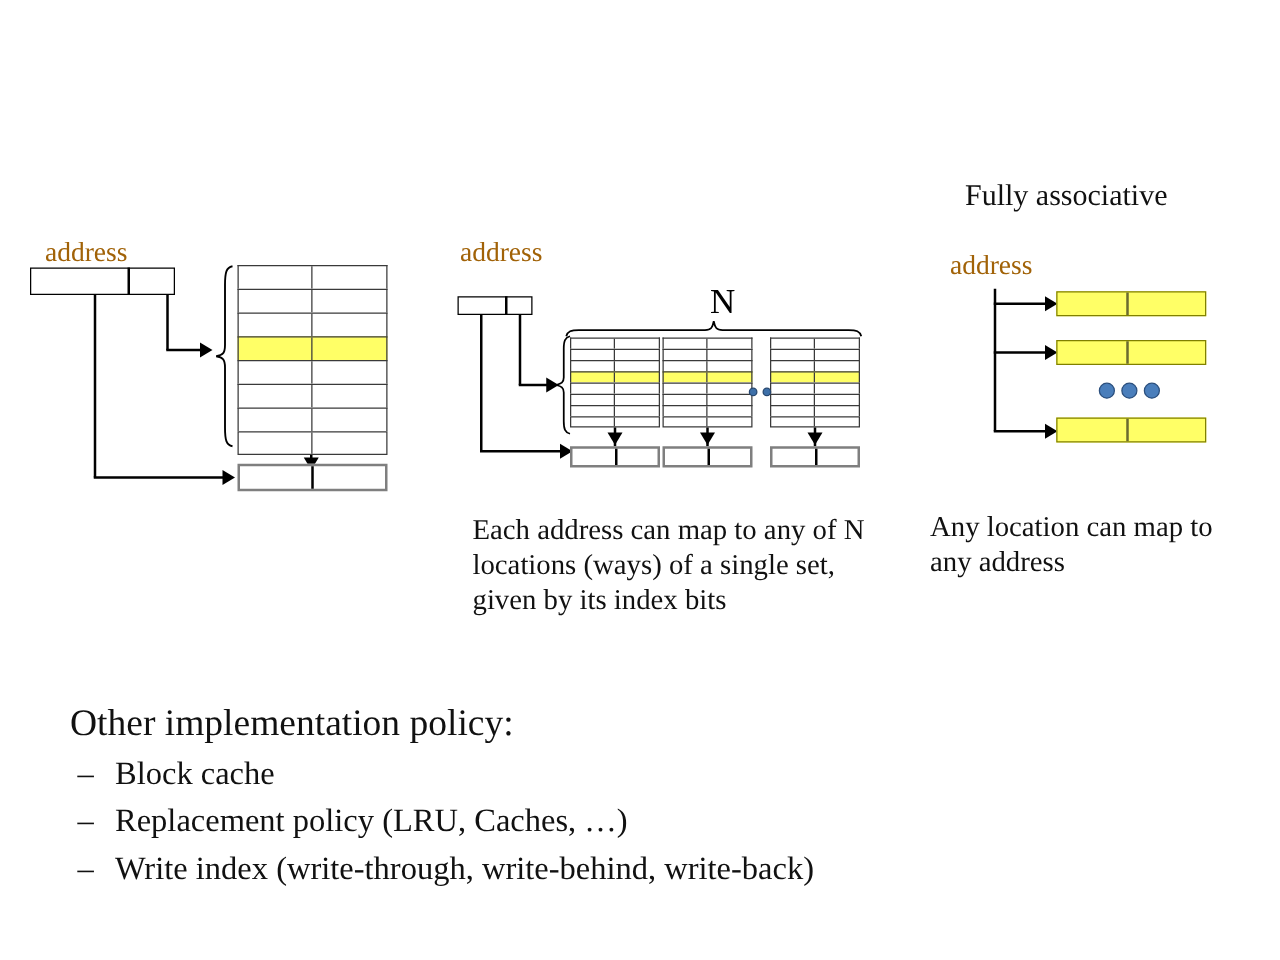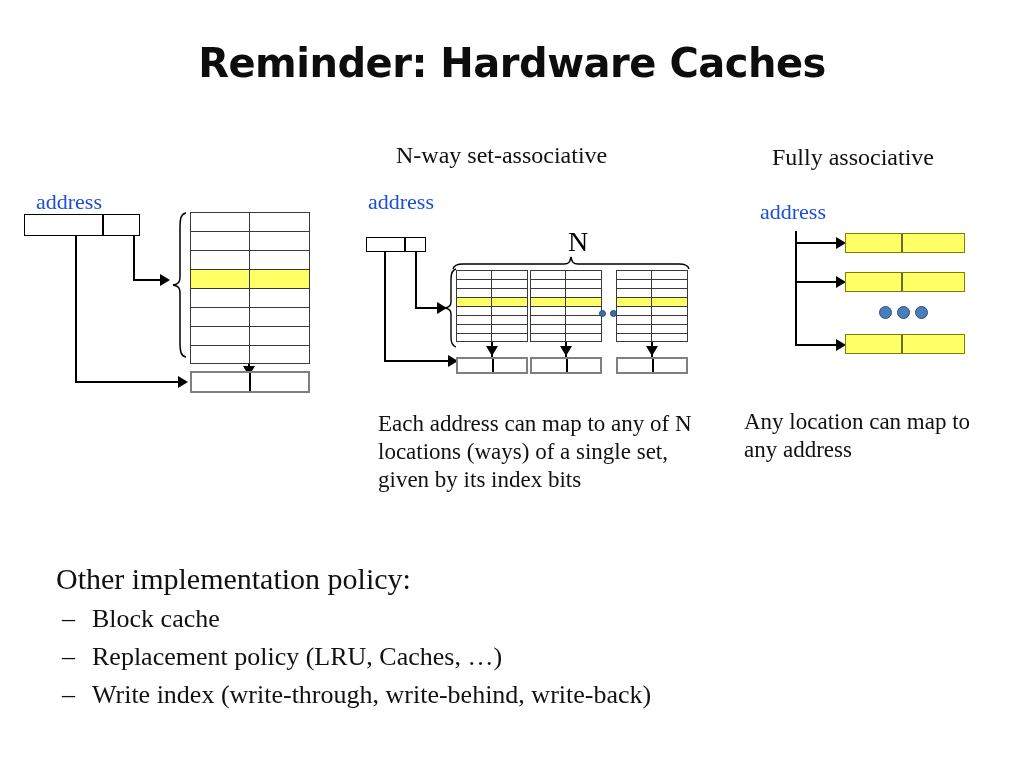--- a/index.html
+++ b/index.html
@@ -41,21 +41,21 @@
     color: #111;
   }
   #heading-direct      { left: 78px;  top: 142px; }
   #heading-nway        { left: 396px; top: 142px; }
   #heading-fully       { left: 772px; top: 144px; }
 
   .addr-label {
     position: absolute;
     font-family: "Liberation Serif", serif;
     font-size: 22px;
-    color: #1d4ed8;
+    color: #a16207;
   }
   #addr-label-direct { left: 36px;  top: 189px; }
   #addr-label-nway   { left: 368px; top: 189px; }
   #addr-label-fully  { left: 760px; top: 199px; }
 
   
   .box {
     position: absolute;
     box-sizing: border-box;
     background: #ffffff;
@@ -177,21 +177,20 @@
     margin: 0 0 8px 0;
     padding-left: 6px;
   }
   .bullet .dash { width: 30px; flex: none; }
 </style>
 </head>
 <body>
 
 <div id="slide">
 
-  <div id="title">Reminder: Hardware Caches</div>
 
   <div class="addr-label" id="addr-label-direct">address</div>
 
   <div class="box" style="left:24px; top:214px; width:116px; height:22px;"></div>
   <div class="vline" style="left:102px; top:214px; height:22px;"></div>
 
   <div class="vline" style="left:75px; top:236px; height:146px;"></div>
   <div class="hline" style="left:75px; top:381px; width:104px;"></div>
   <div class="arrow-r" style="left:178px; top:376px;"></div>
 
@@ -231,21 +230,20 @@
     </div>
 
   <div class="vline" style="left:248px; top:364px; height:14px;"></div>
   <div class="arrow-d" style="left:243px; top:366px;"></div>
 
   <div class="latch" style="left:190px; top:371px; width:120px; height:22px;">
     <div class="split" style="left:57px;"></div>
   </div>
 
 
-  <div class="col-heading" id="heading-nway">N-way set-associative</div>
   <div class="addr-label" id="addr-label-nway">address</div>
 
   <div class="box" style="left:366px; top:237px; width:60px; height:15px;"></div>
   <div class="vline" style="left:404px; top:237px; height:15px;"></div>
 
   <div class="vline" style="left:384px; top:252px; height:109px;"></div>
   <div class="hline" style="left:384px; top:360px; width:66px;"></div>
   <div class="arrow-r" style="left:448px; top:355px;"></div>
 
   <div class="vline" style="left:415px; top:252px; height:56px;"></div>

